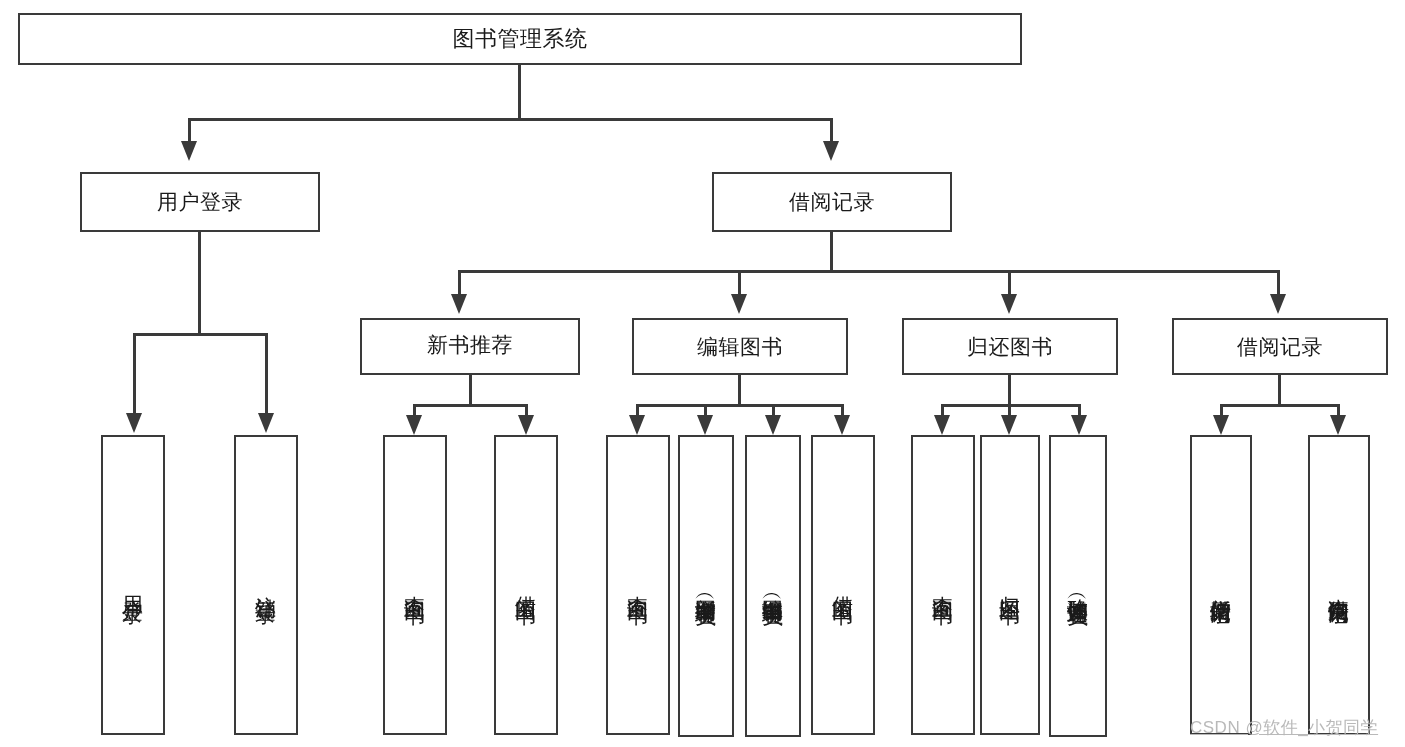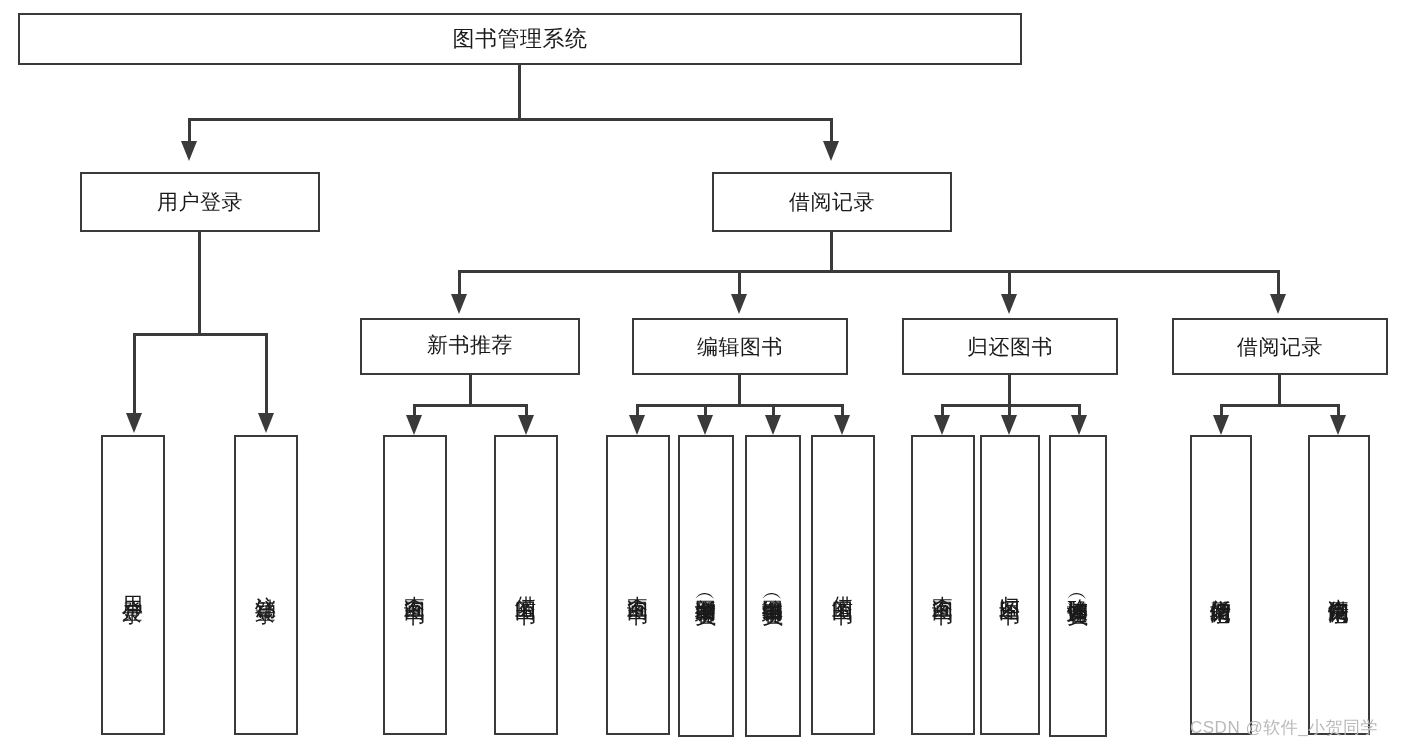--- a/index.html
+++ b/index.html
@@ -72,20 +72,21 @@
     border-left: 8px solid transparent;
     border-right: 8px solid transparent;
     border-top: 20px solid #3a3a3a;
   }
   #watermark {
     position: absolute;
     color: #b9b9b9;
     font-size: 17px;
     white-space: nowrap;
     letter-spacing: 0.5px;
+    text-decoration: underline;
   }
 </style>
 </head>
 <body>
 
 <div id="canvas">
 
   <div class="node h-node" id="root-node" style="left:18px; top:13px; width:1004px; height:52px;">
     <span class="node-label">图书管理系统</span>
   </div>

